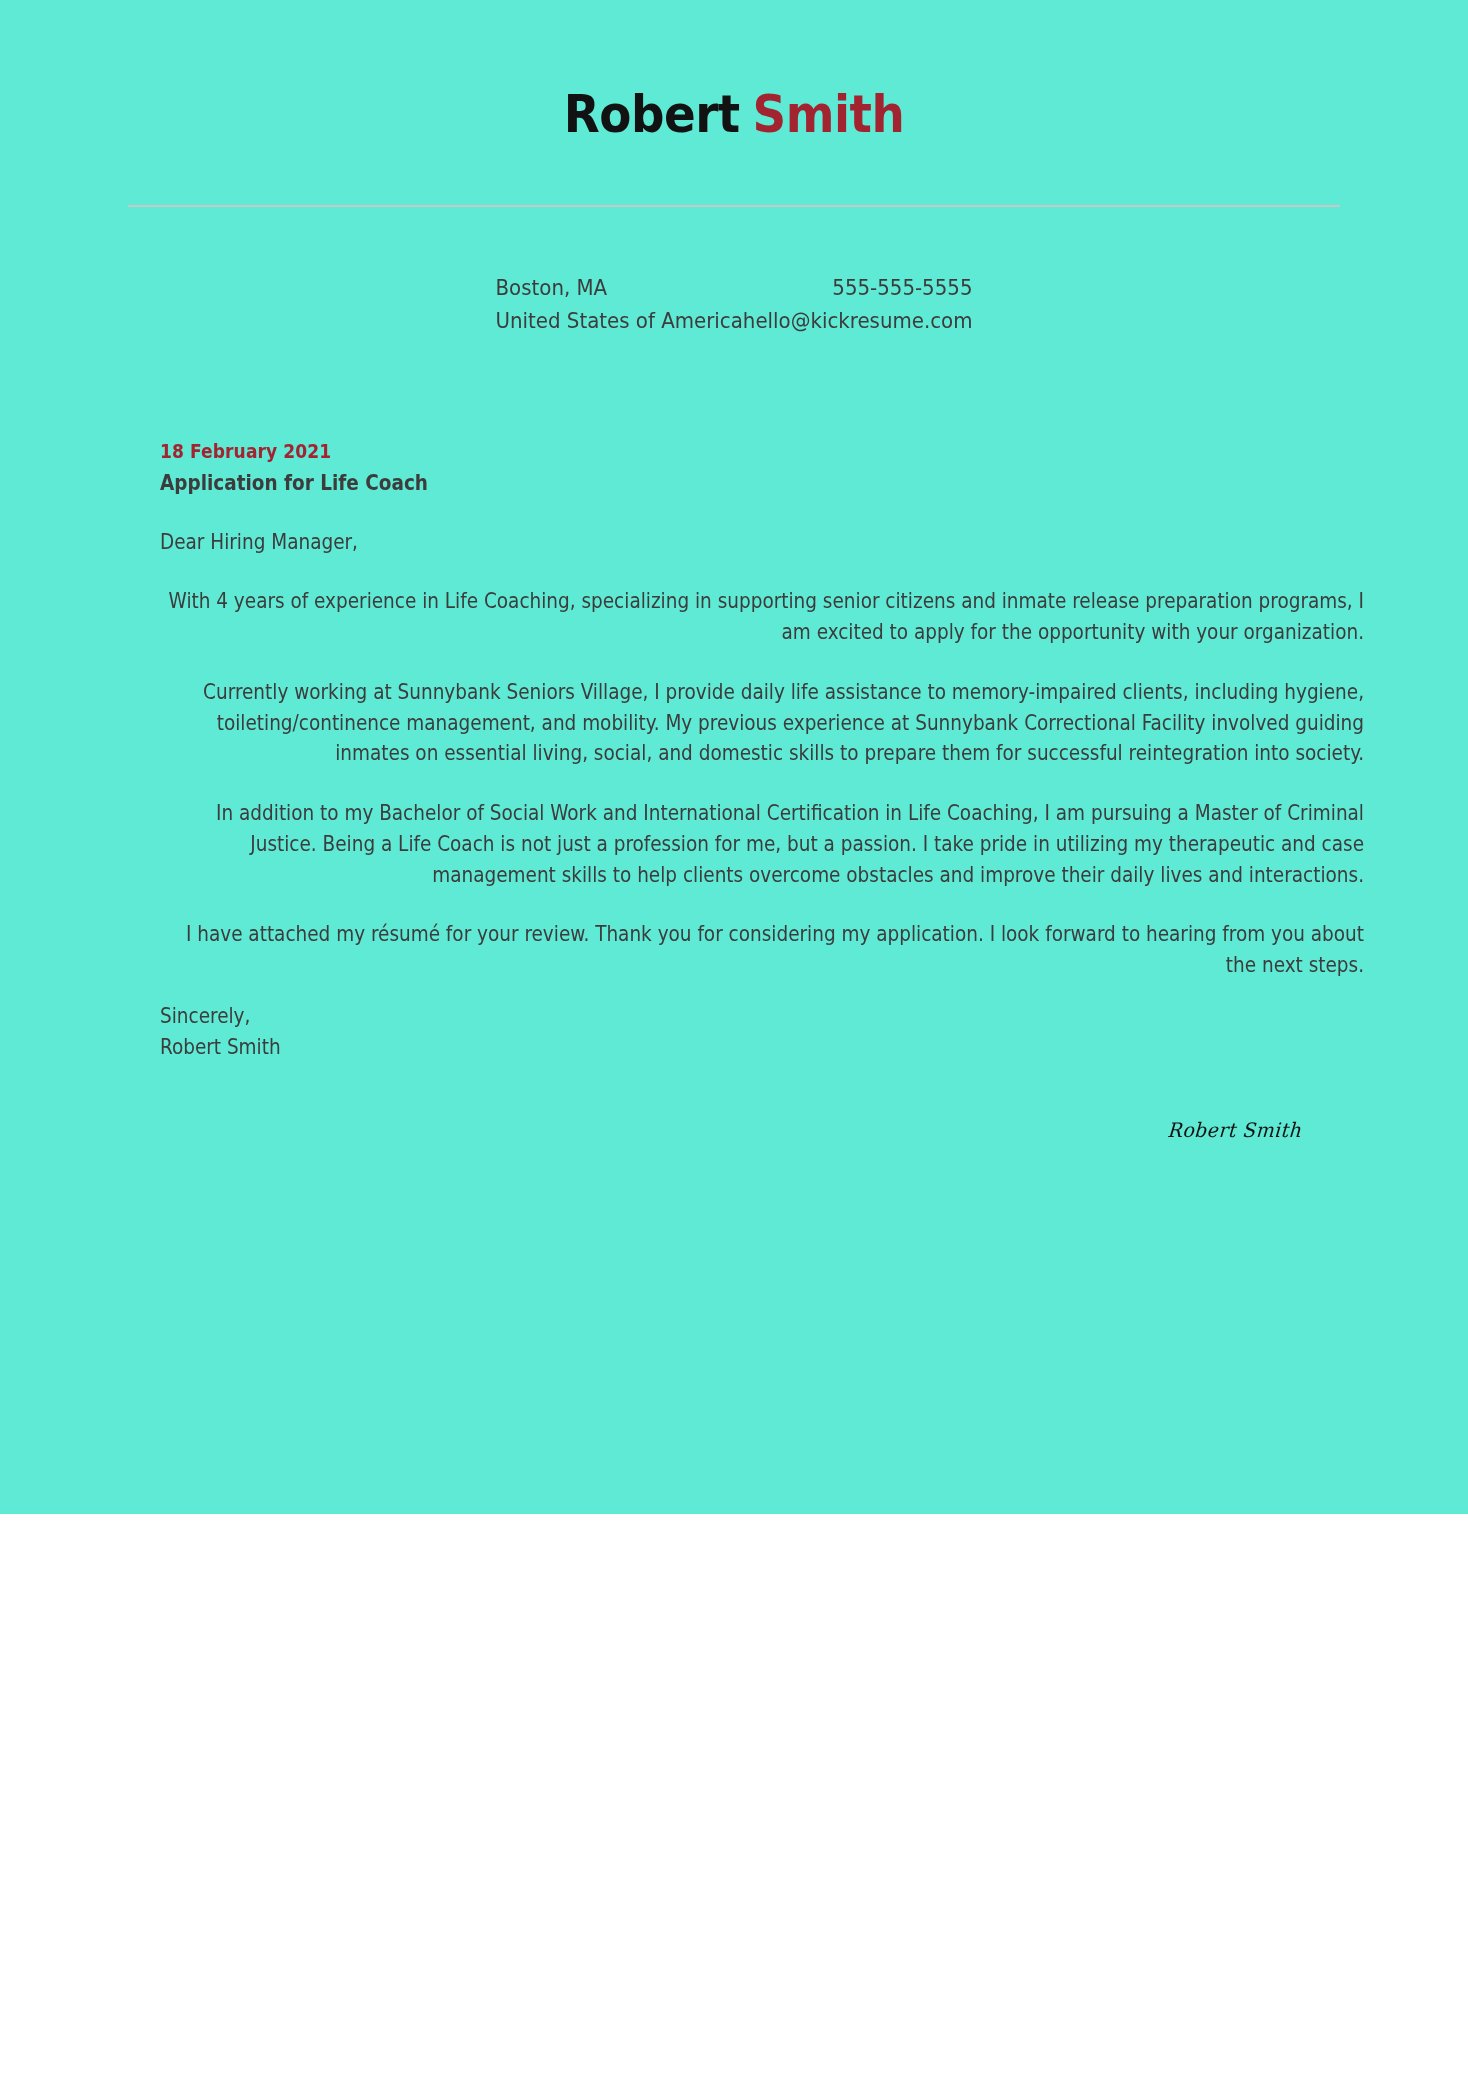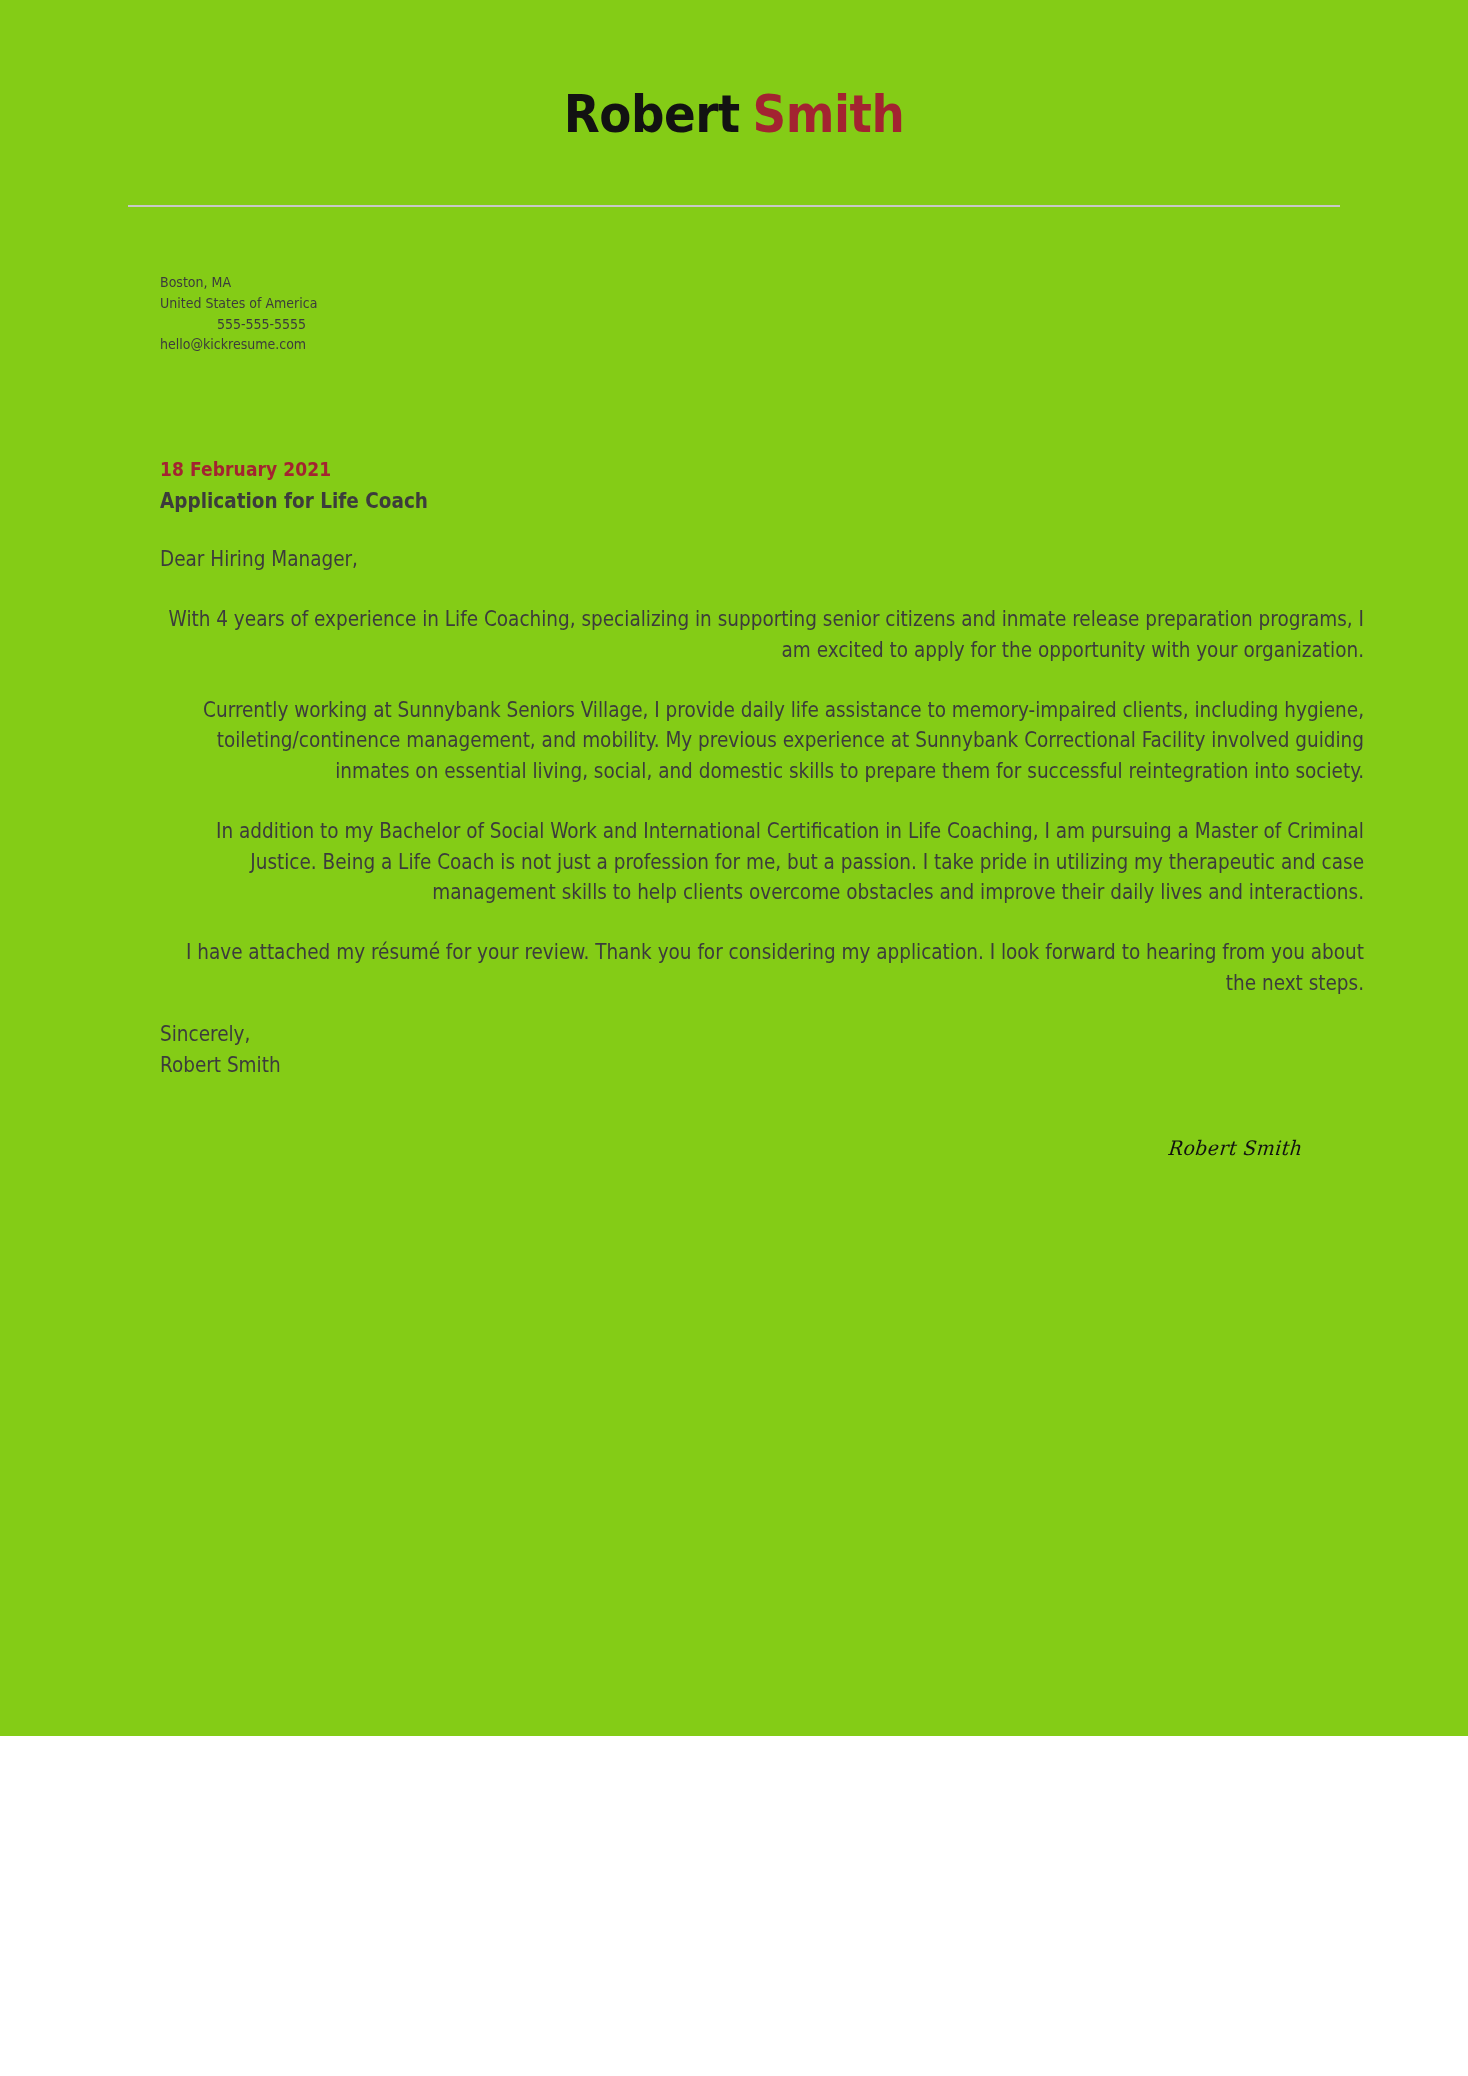--- a/index.html
+++ b/index.html
@@ -10,22 +10,22 @@
   body {
     width: 1468px;
     height: 2076px;
     font-family: "DejaVu Sans Condensed", "Liberation Sans Narrow", "Liberation Sans", sans-serif;
     color: #3a3a3a;
     -webkit-font-smoothing: antialiased;
   }
   .page {
     position: relative;
     width: 1468px;
-    height: 1736px;
-    background: #84cc16;
+    height: 1514px;
+    background: #5eead4;
     box-sizing: border-box;
   }
 
   
   .header {
     padding-top: 86px;
     text-align: center;
   }
   .fullname {
     font-family: "DejaVu Sans Condensed", "Liberation Sans Narrow", "Liberation Sans", sans-serif;
@@ -54,24 +54,23 @@
     background: #c8c8c8;
   }
 
   
   .contact-row {
     display: flex;
     justify-content: center;
     align-items: flex-start;
     padding: 0 160px 0 160px;
     margin-top: 65px;
-    font-size: 14px;
+    font-size: 22px;
     line-height: 1.48;
     color: #3c3c3c;
-    flex-direction: column;
   }
   .contact-col-left {
     text-align: left;
   }
   .contact-col-right {
     text-align: right;
   }
   .contact-line {
     white-space: nowrap;
   }

